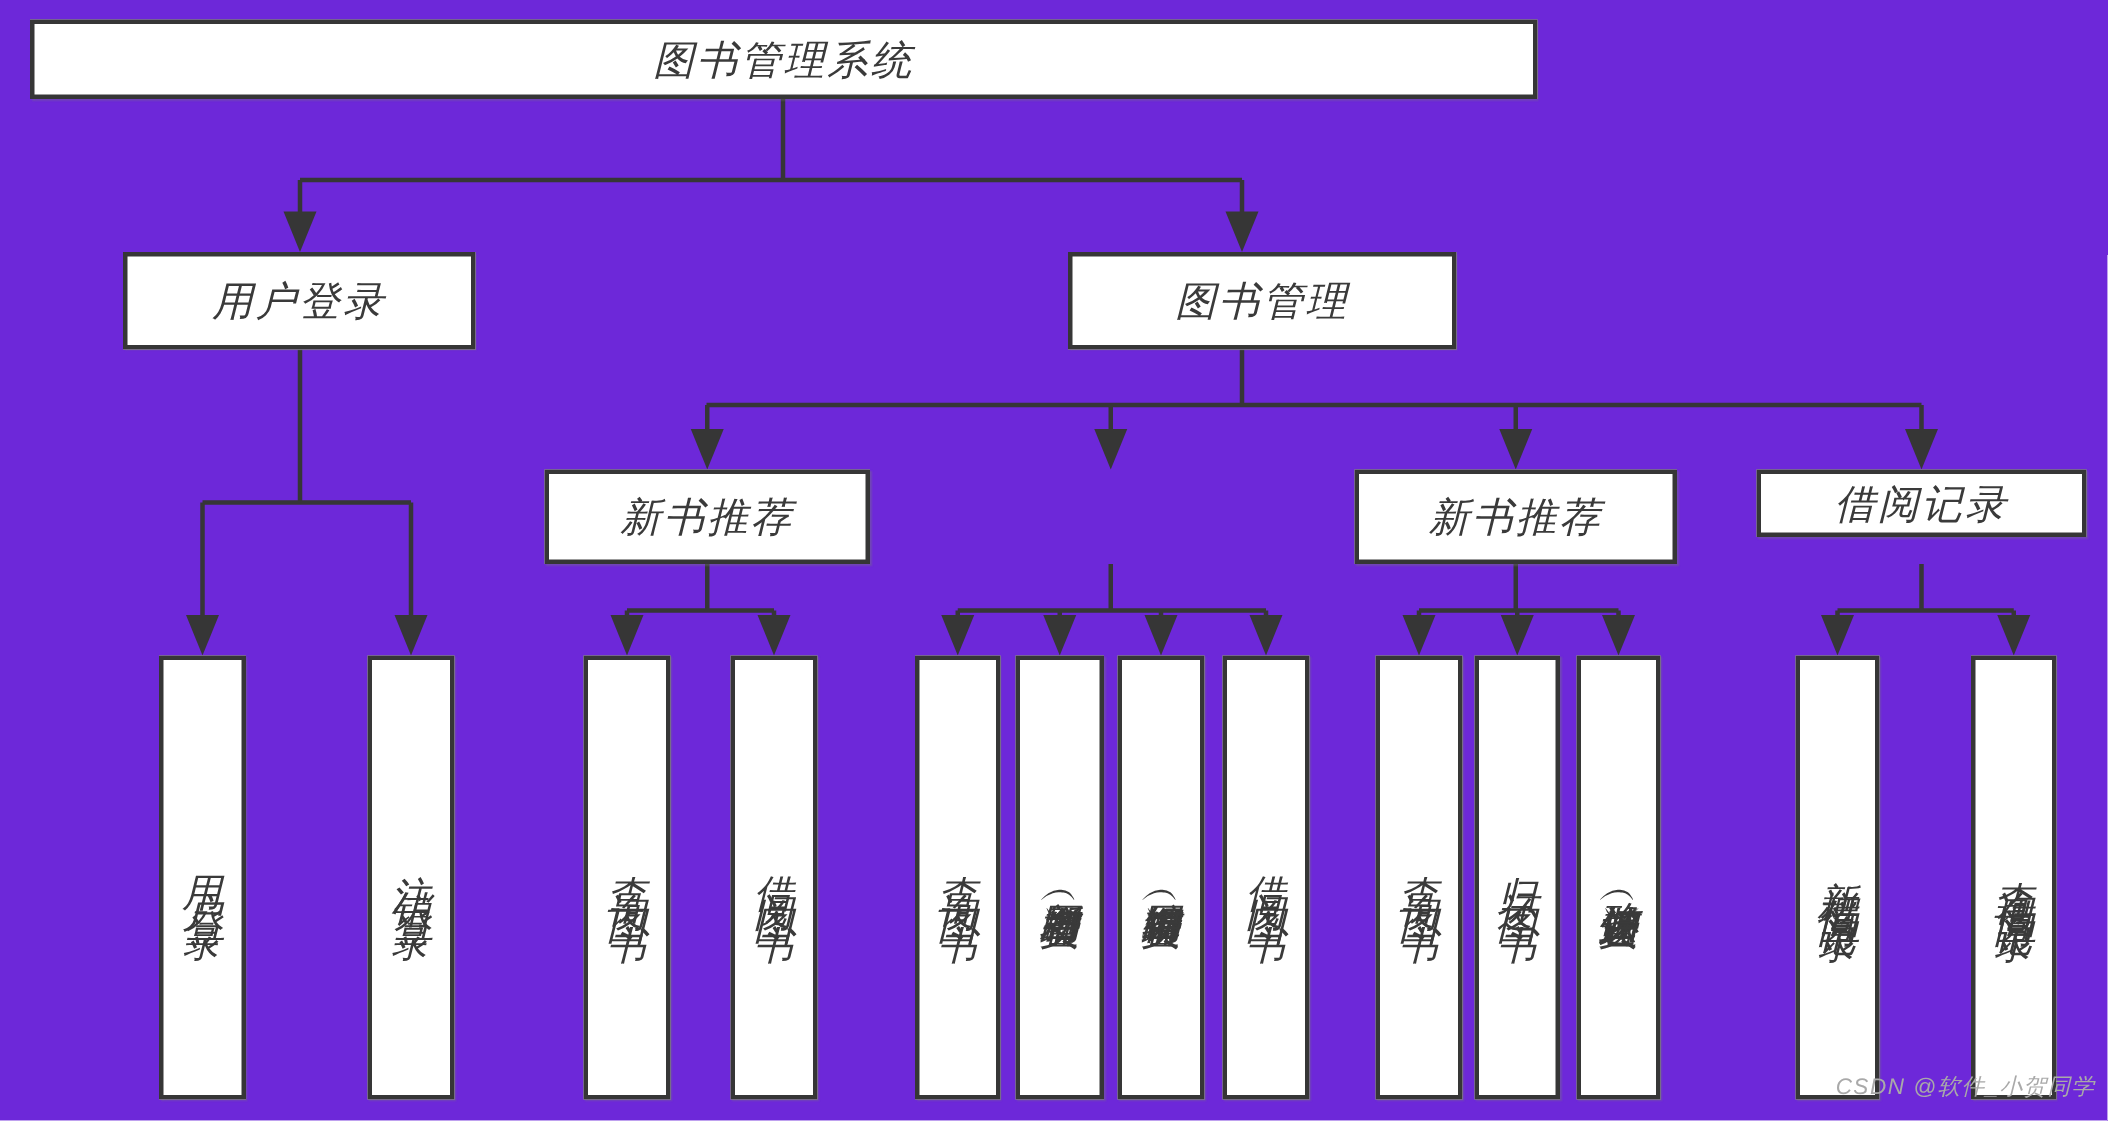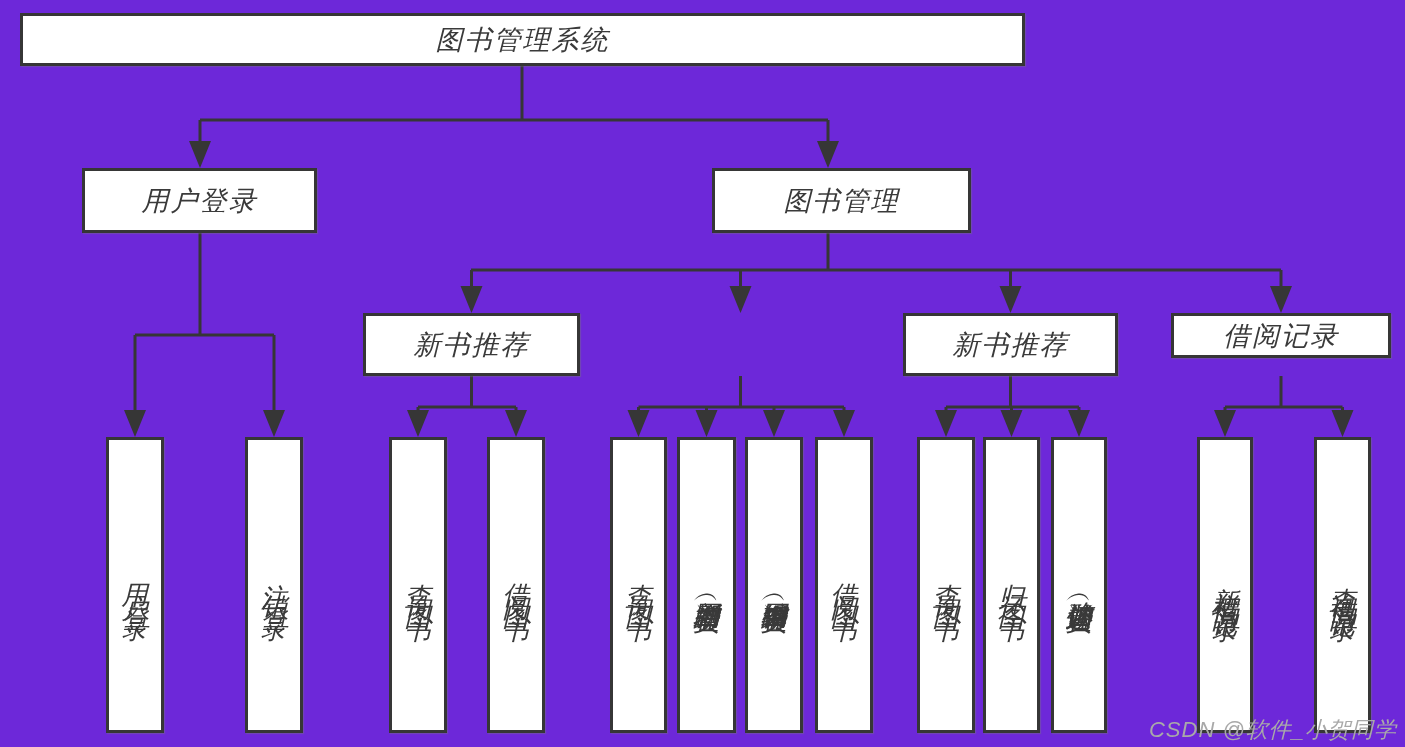--- a/index.html
+++ b/index.html
@@ -16,21 +16,21 @@
   .box .lbl{white-space:nowrap;}
   .h .lbl{font-size:27px;letter-spacing:2px;}
   .v .lbl{
     writing-mode:vertical-rl;text-orientation:mixed;
     font-size:26px;line-height:1;
   }
   .ls-big .lbl{letter-spacing:11px;}
   .ls-mid .lbl{letter-spacing:6px;}
   .ls-none .lbl{letter-spacing:1px;}
   .watermark{
-    position:absolute;right:8px;top:715px;font-size:22px;color:#a9a9a9;
+    position:absolute;right:8px;top:715px;font-size:15px;color:#a9a9a9;
     letter-spacing:1px;white-space:nowrap;
   }
 </style>
 </head>
 <body>
 
 <div class="canvas">
 
   <svg class="lines" viewBox="0 0 1405 747" xmlns="http://www.w3.org/2000/svg">
     <g stroke="#363636" stroke-width="3" fill="none">

